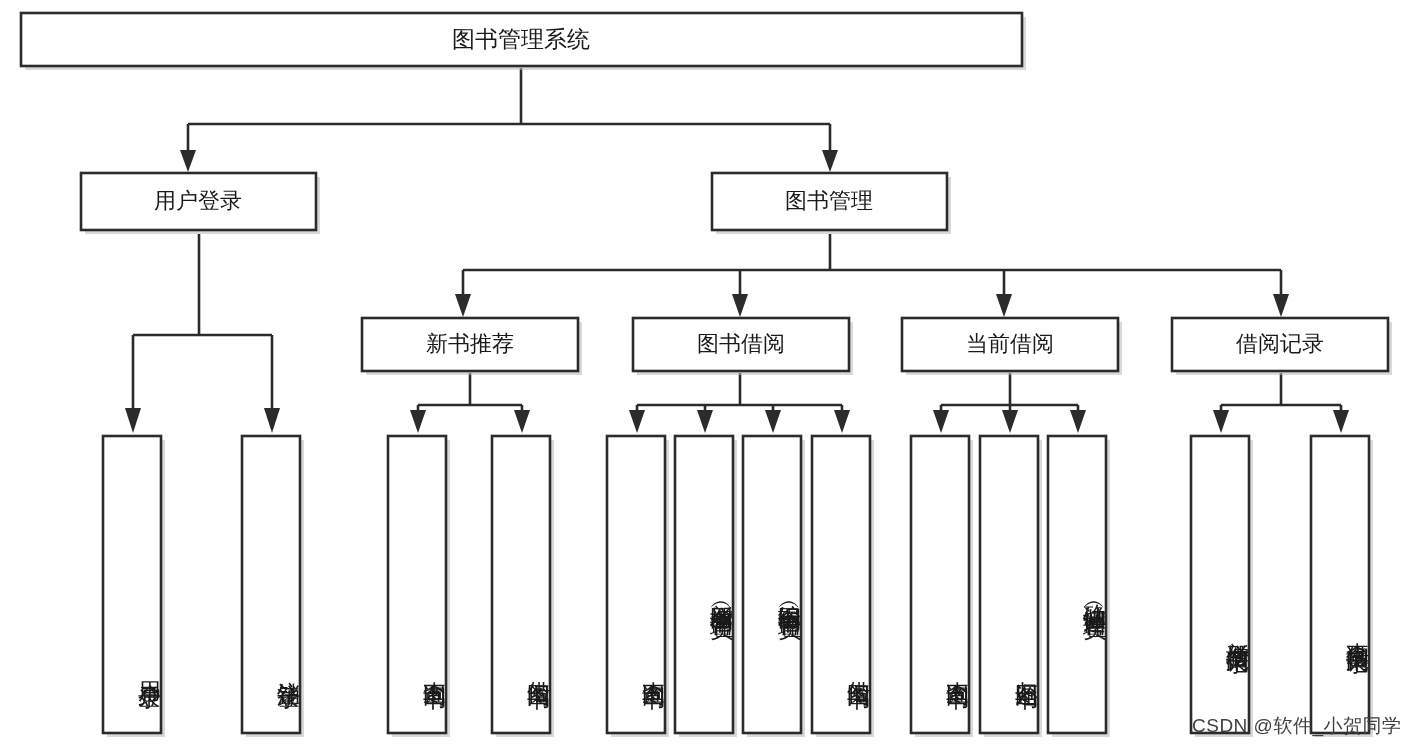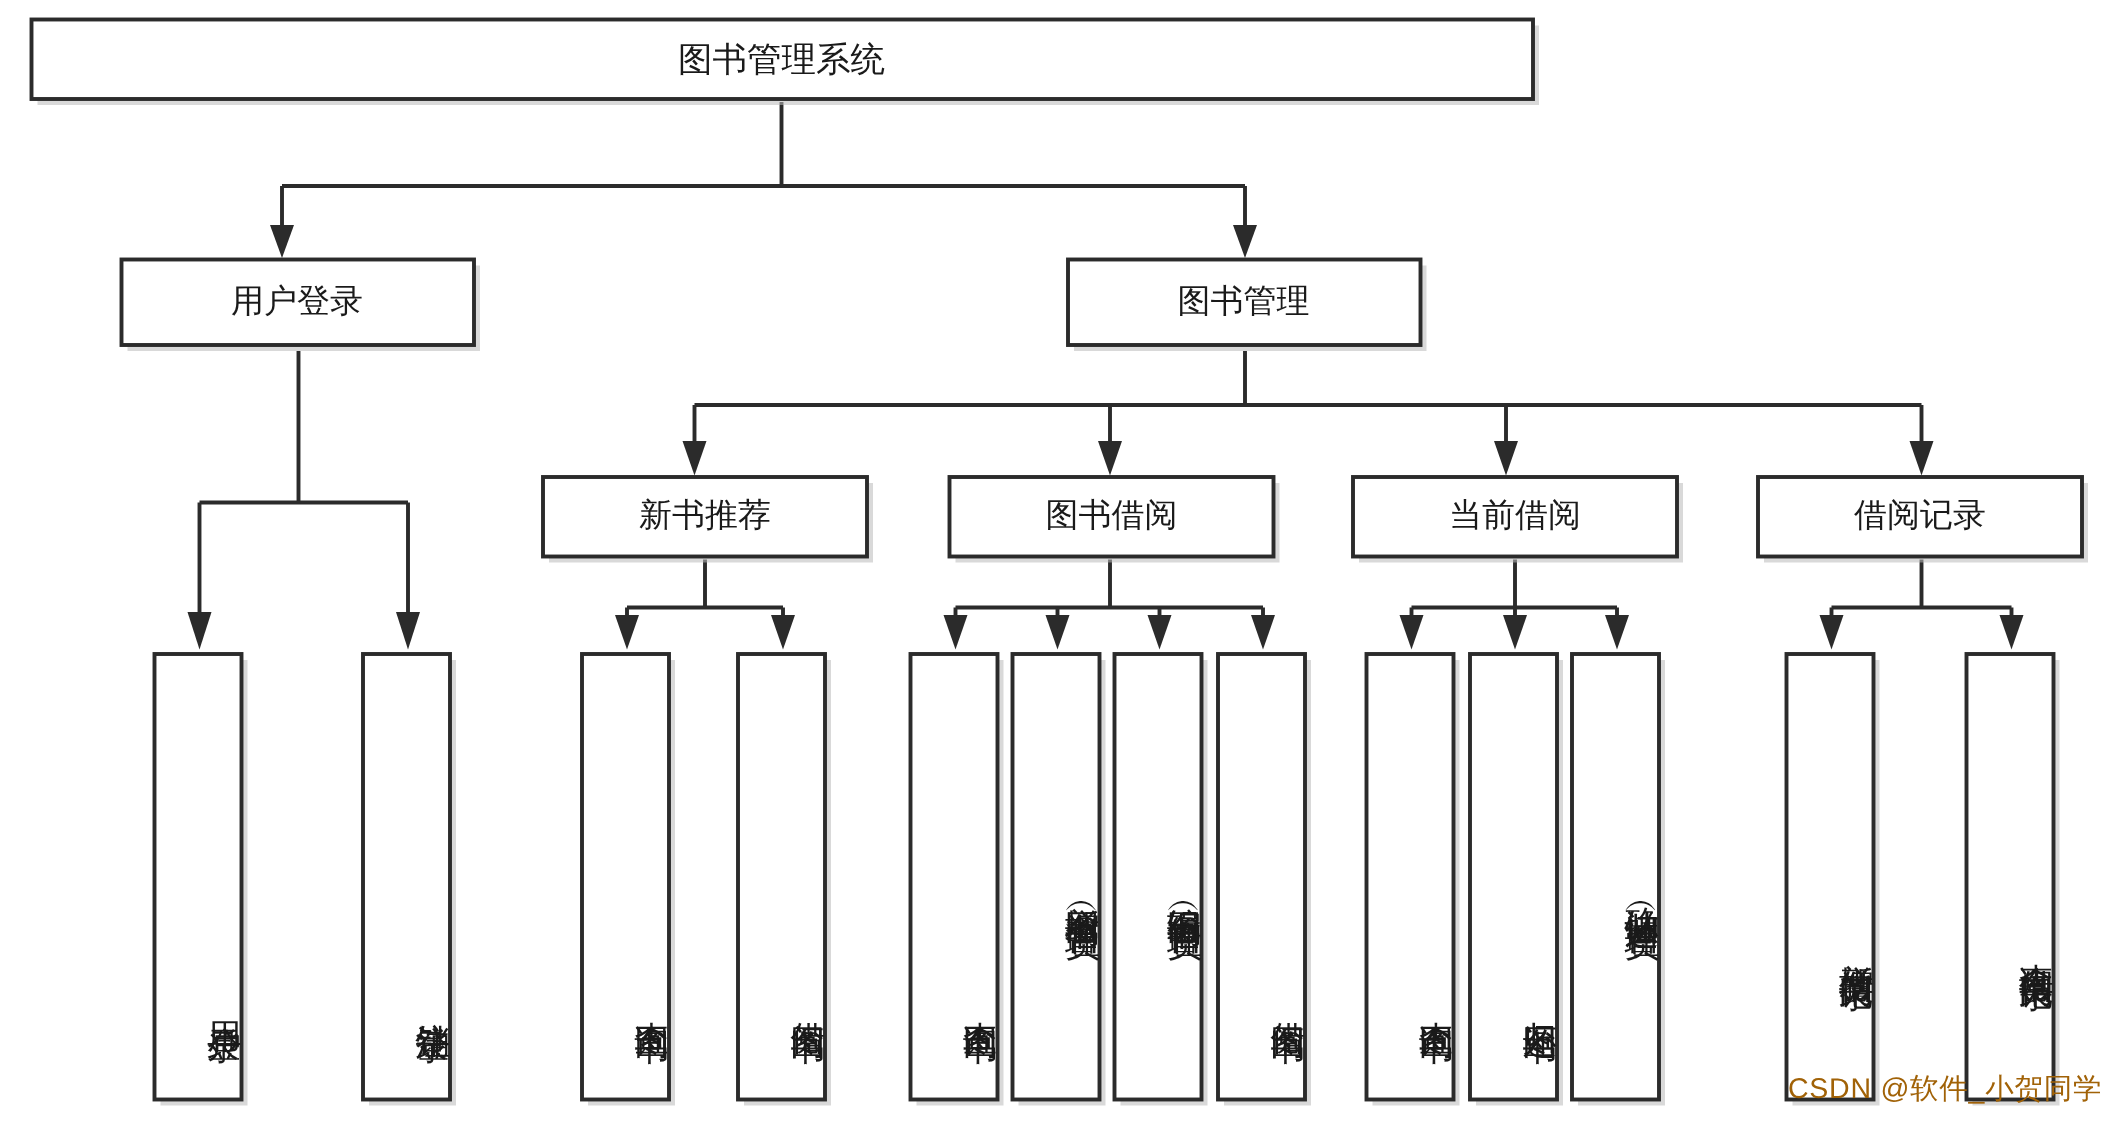--- a/index.html
+++ b/index.html
@@ -73,21 +73,21 @@
     line-height: 1.0;
     color: #1a1a1a;
     letter-spacing: 2px;
     white-space: nowrap;
     pointer-events: none;
   }
   .watermark {
     position: absolute;
     font-family: "Liberation Sans", "DejaVu Sans", sans-serif;
     font-size: 19px;
-    color: #a16207;
+    color: #404040;
     white-space: nowrap;
     letter-spacing: 0.5px;
   }
 </style>
 </head>
 <body>
 
 <div id="diagram-root">
 
   <svg id="tree-svg" viewBox="0 0 1405 747">

